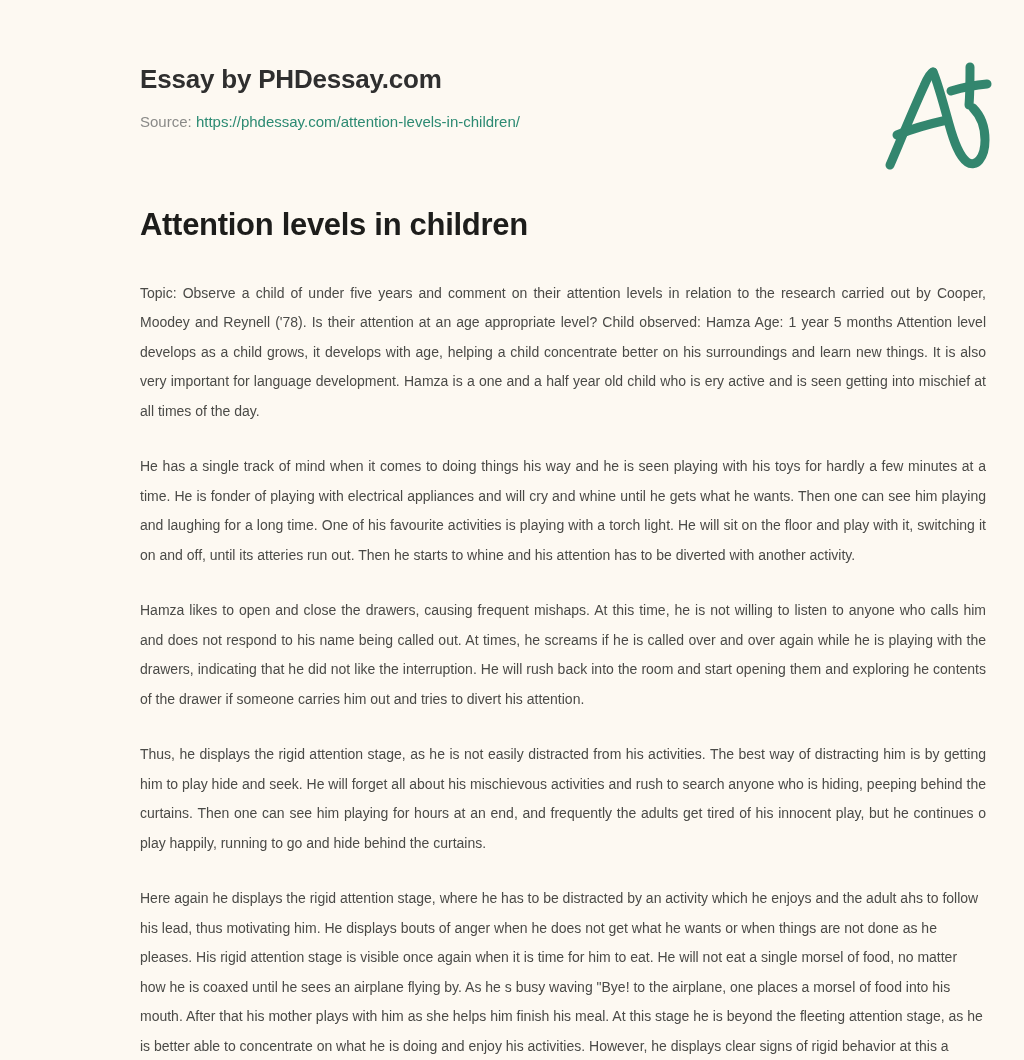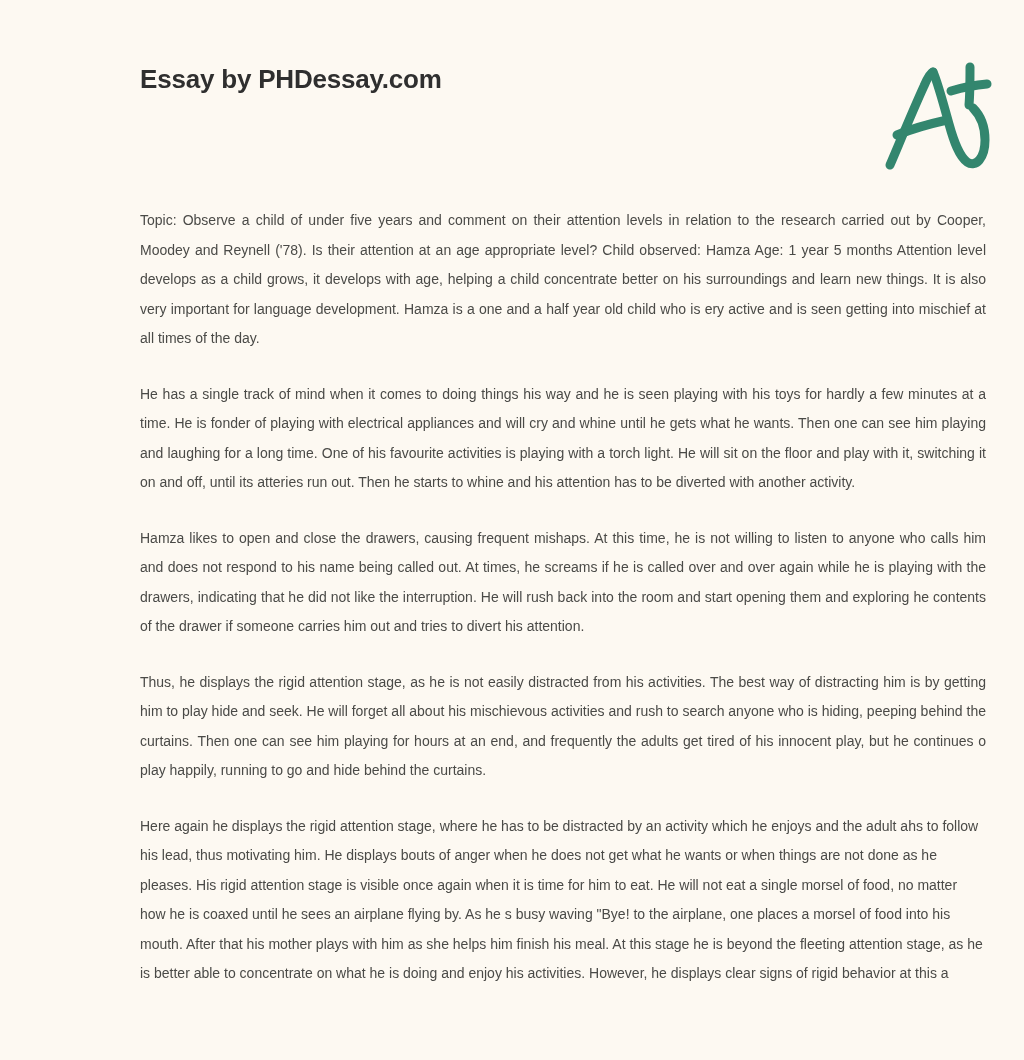--- a/index.html
+++ b/index.html
@@ -94,40 +94,45 @@
     text-align: left;
   }
 </style>
 </head>
 <body>
 
 <div class="page">
 
   <div class="header">
     <div class="brand-line">Essay by PHDessay.com</div>
+    <div class="source-line">
+      <span class="source-label">Source:</span>
+      <a class="source-url" href="#">https://phdessay.com/attention-levels-in-children/</a>
+    </div>
   </div>
 
   <div class="logo">
     <svg viewBox="0 0 120 118" xmlns="http://www.w3.org/2000/svg">
       <g fill="none" stroke="#33866e" stroke-linecap="round" stroke-linejoin="round">
 
         <path d="M13 107 C22 86, 36 52, 47 28 C50 21, 53 15, 56 14" stroke-width="9"></path>
 
         <path d="M56 14 C60 22, 66 44, 72 66 C77 84, 82 98, 90 104 C99 110, 108 100, 108 82 C108 68, 103 57, 96 50" stroke-width="9"></path>
 
         <path d="M20 77 C32 72, 52 66, 70 62" stroke-width="9"></path>
 
         <path d="M74 33 C84 30, 98 27, 110 26" stroke-width="9"></path>
 
         <path d="M93 9 C93 20, 93 36, 92 47" stroke-width="9"></path>
       </g>
     </svg>
   </div>
 
   <div class="article">
+    <h1 class="doc-title">Attention levels in children</h1>
 
     <div class="body-copy">
       <p>Topic: Observe a child of under five years and comment on their attention levels in relation to the research carried out by Cooper, Moodey and Reynell ('78). Is their attention at an age appropriate level? Child observed: Hamza Age: 1 year 5 months Attention level develops as a child grows, it develops with age, helping a child concentrate better on his surroundings and learn new things. It is also very important for language development. Hamza is a one and a half year old child who is ery active and is seen getting into mischief at all times of the day.</p>
       <p>He has a single track of mind when it comes to doing things his way and he is seen playing with his toys for hardly a few minutes at a time. He is fonder of playing with electrical appliances and will cry and whine until he gets what he wants. Then one can see him playing and laughing for a long time. One of his favourite activities is playing with a torch light. He will sit on the floor and play with it, switching it on and off, until its atteries run out. Then he starts to whine and his attention has to be diverted with another activity.</p>
       <p>Hamza likes to open and close the drawers, causing frequent mishaps. At this time, he is not willing to listen to anyone who calls him and does not respond to his name being called out. At times, he screams if he is called over and over again while he is playing with the drawers, indicating that he did not like the interruption. He will rush back into the room and start opening them and exploring he contents of the drawer if someone carries him out and tries to divert his attention.</p>
       <p>Thus, he displays the rigid attention stage, as he is not easily distracted from his activities. The best way of distracting him is by getting him to play hide and seek. He will forget all about his mischievous activities and rush to search anyone who is hiding, peeping behind the curtains. Then one can see him playing for hours at an end, and frequently the adults get tired of his innocent play, but he continues o play happily, running to go and hide behind the curtains.</p>
       <p>Here again he displays the rigid attention stage, where he has to be distracted by an activity which he enjoys and the adult ahs to follow his lead, thus motivating him. He displays bouts of anger when he does not get what he wants or when things are not done as he pleases. His rigid attention stage is visible once again when it is time for him to eat. He will not eat a single morsel of food, no matter how he is coaxed until he sees an airplane flying by. As he s busy waving "Bye! to the airplane, one places a morsel of food into his mouth. After that his mother plays with him as she helps him finish his meal. At this stage he is beyond the fleeting attention stage, as he is better able to concentrate on what he is doing and enjoy his activities. However, he displays clear signs of rigid behavior at this a</p>
     </div>
   </div>
 

